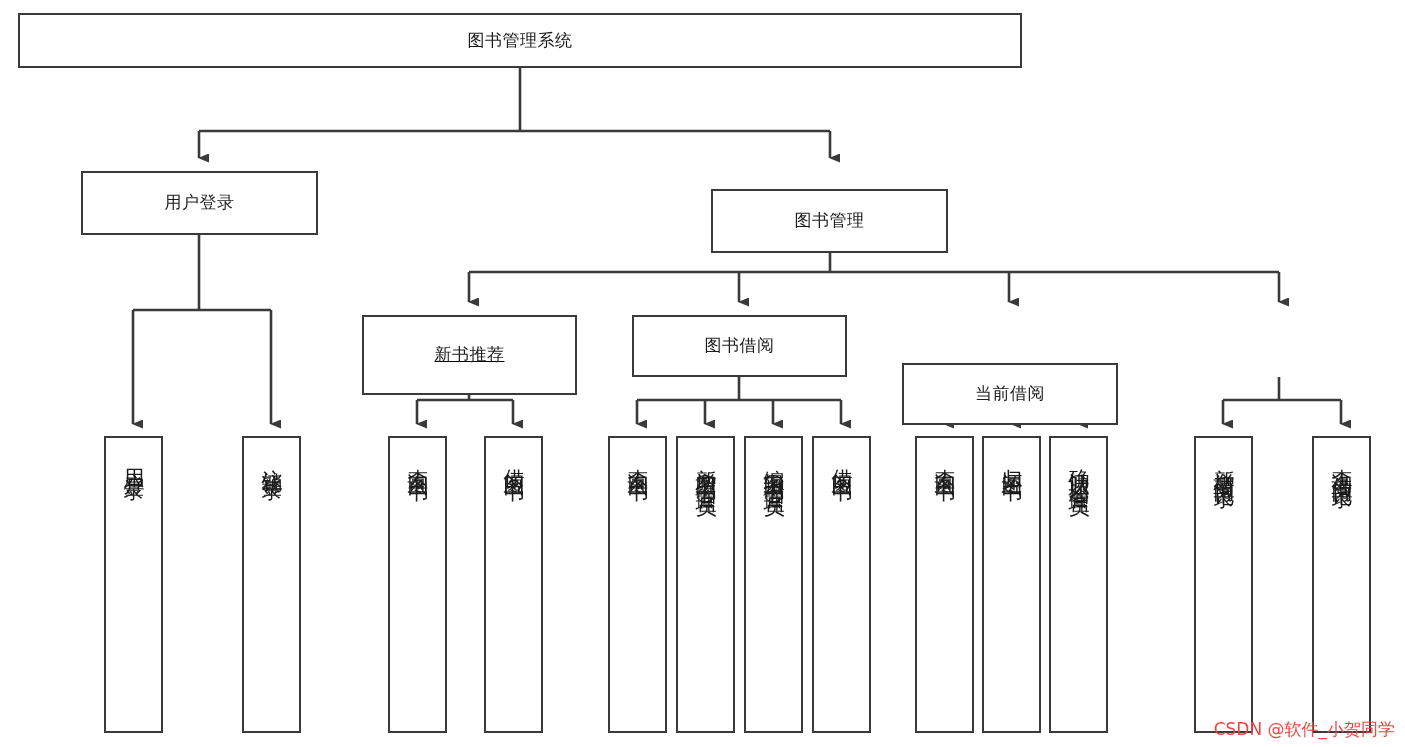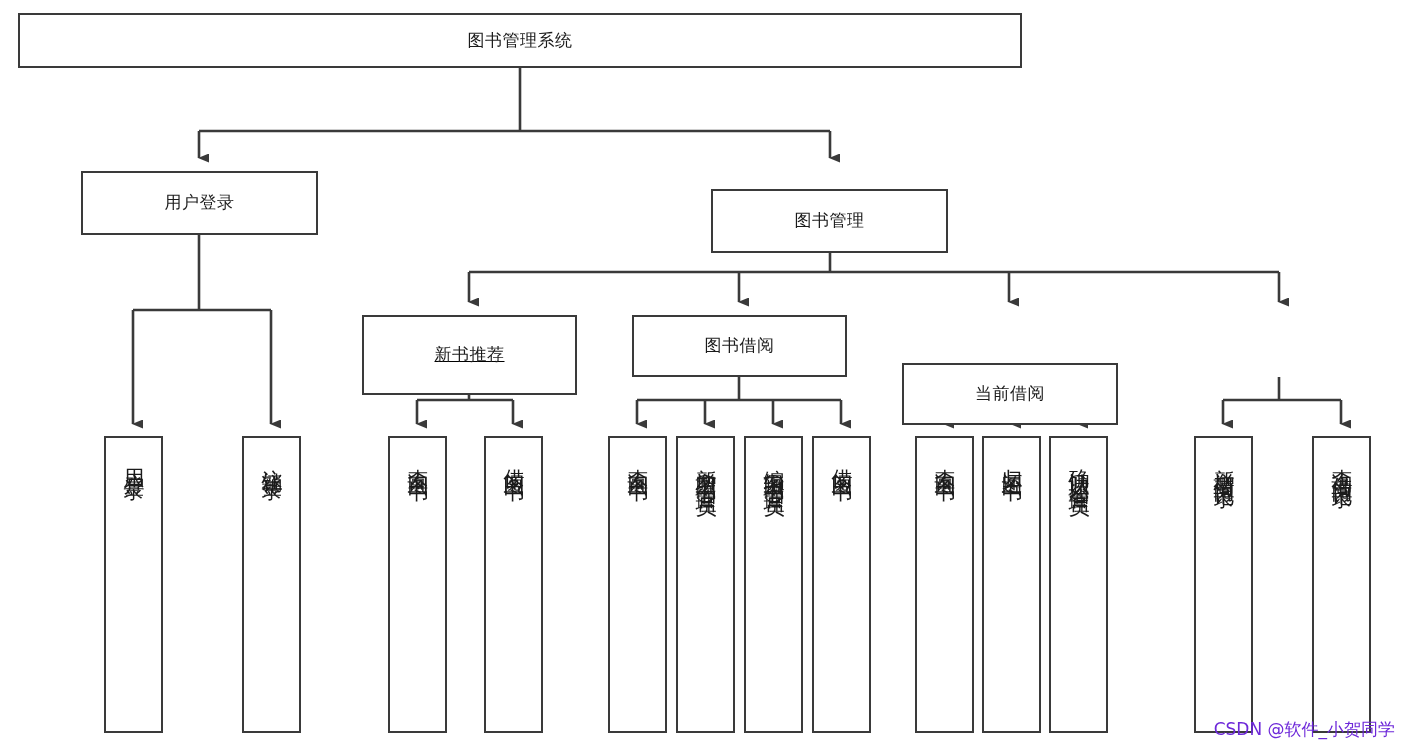--- a/index.html
+++ b/index.html
@@ -55,21 +55,21 @@
     white-space: nowrap;
     letter-spacing: 4px;
     font-size: 21px;
     line-height: 1;
   }
   #watermark {
     position: absolute;
     right: 10px;
     bottom: 6px;
     font-size: 17px;
-    color: #6d28d9;
+    color: #ef4444;
     z-index: 3;
     white-space: nowrap;
     font-family: "DejaVu Sans", "Liberation Sans", sans-serif;
   }
 </style>
 </head>
 <body>
 
 <div id="diagram-root">
 

